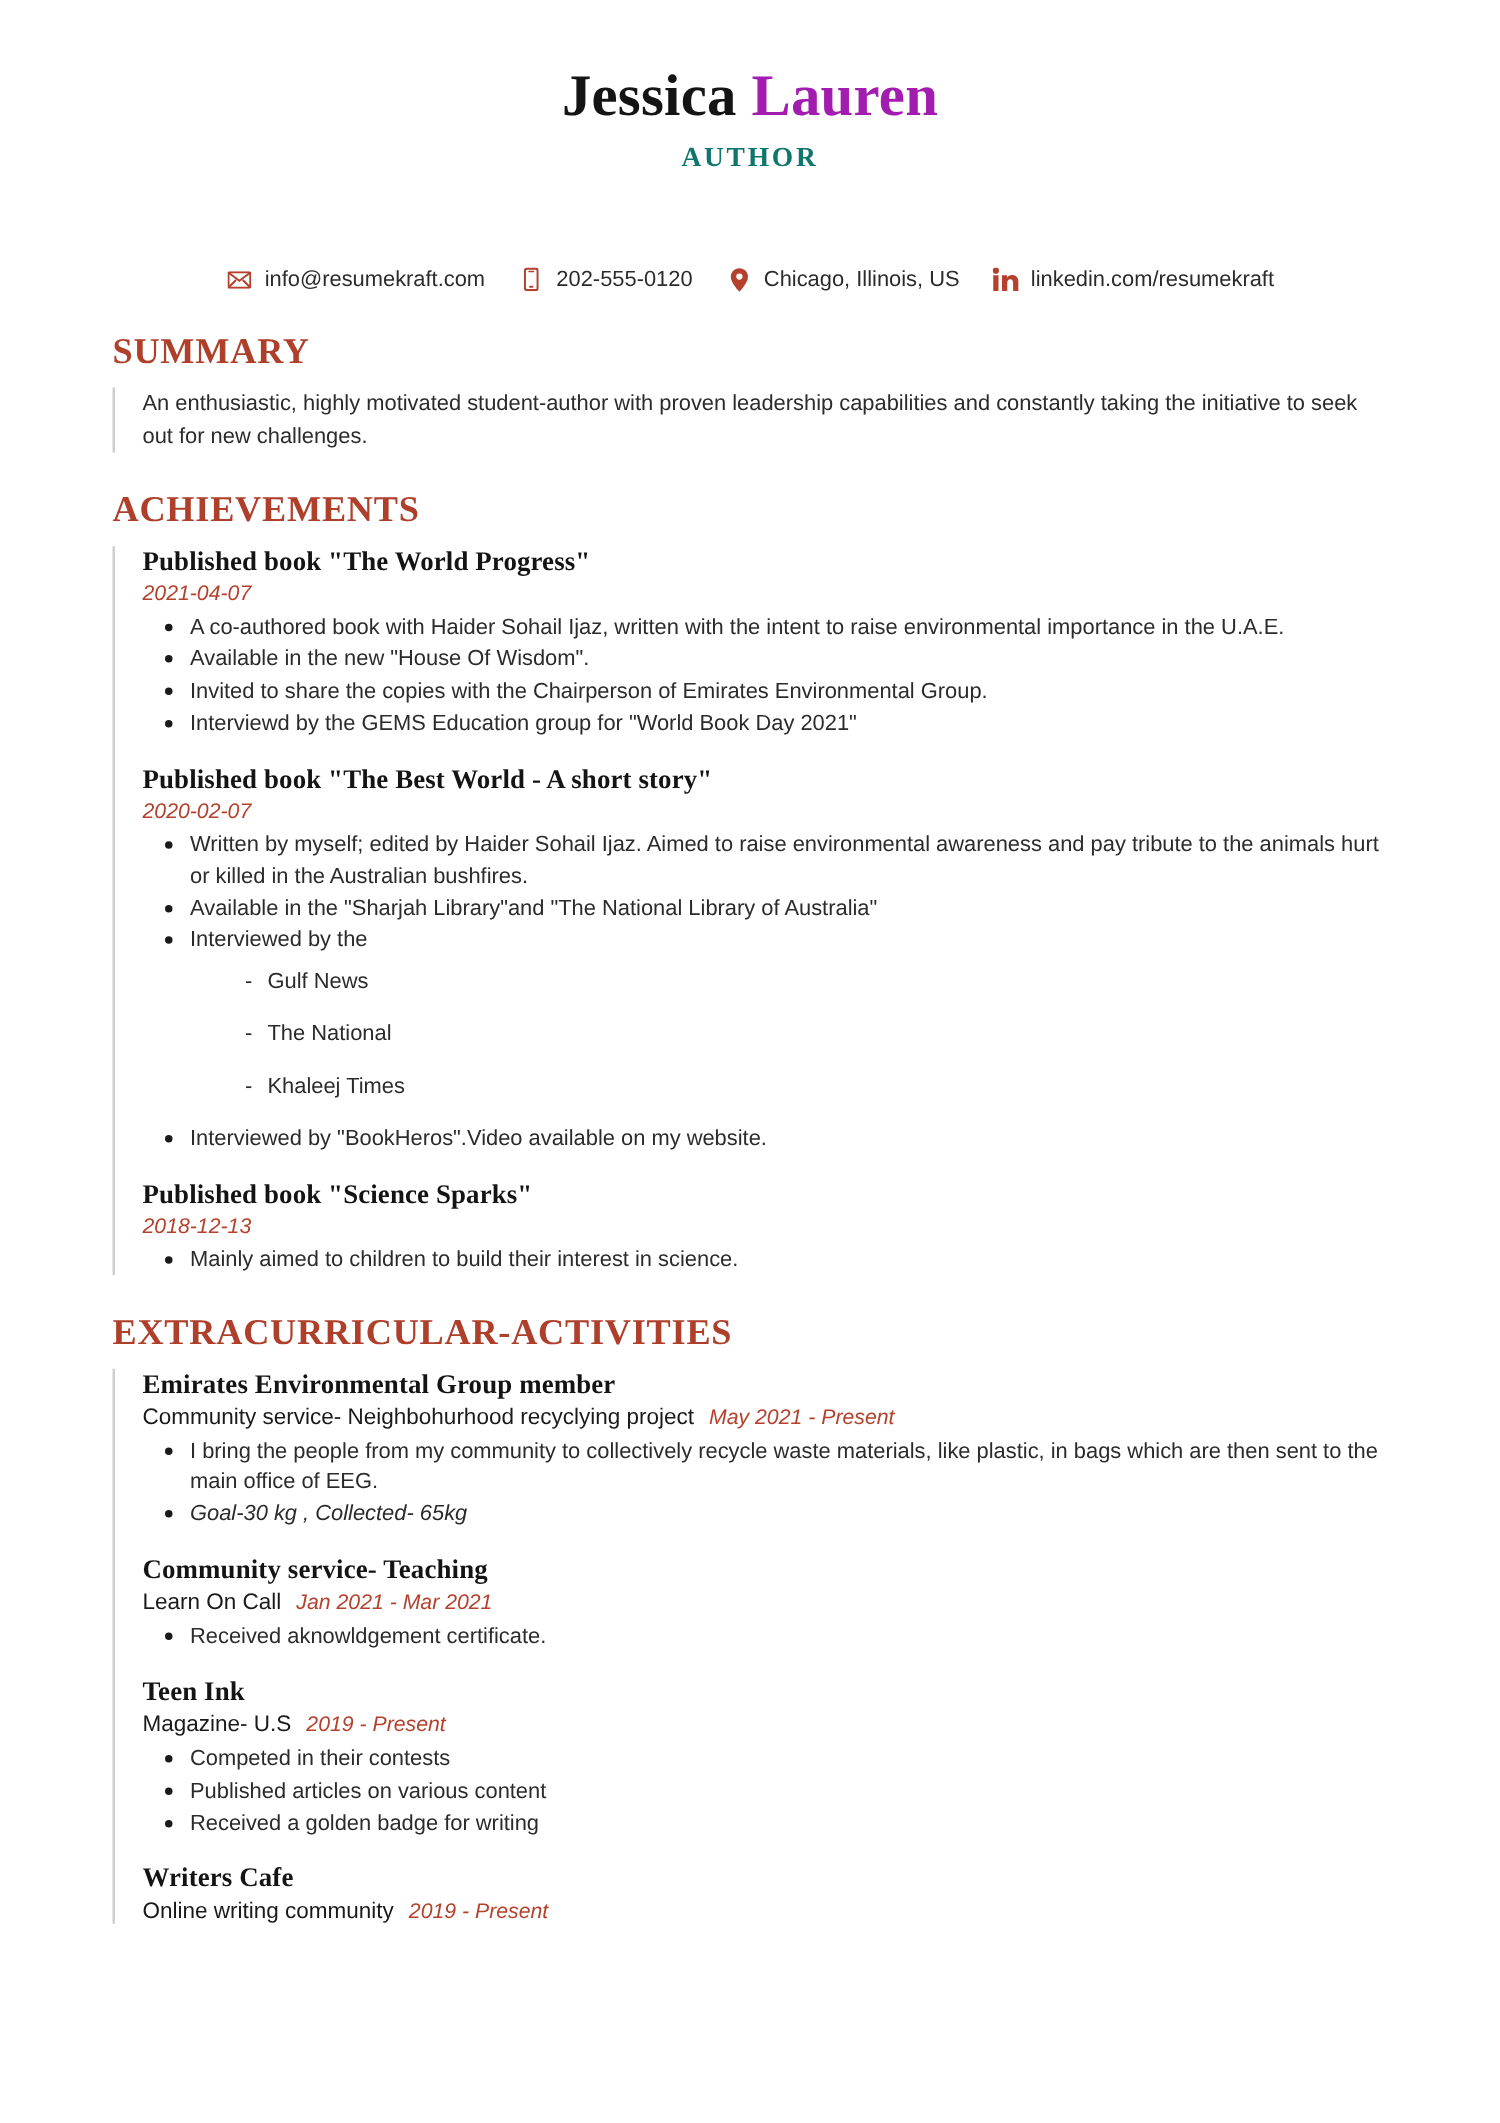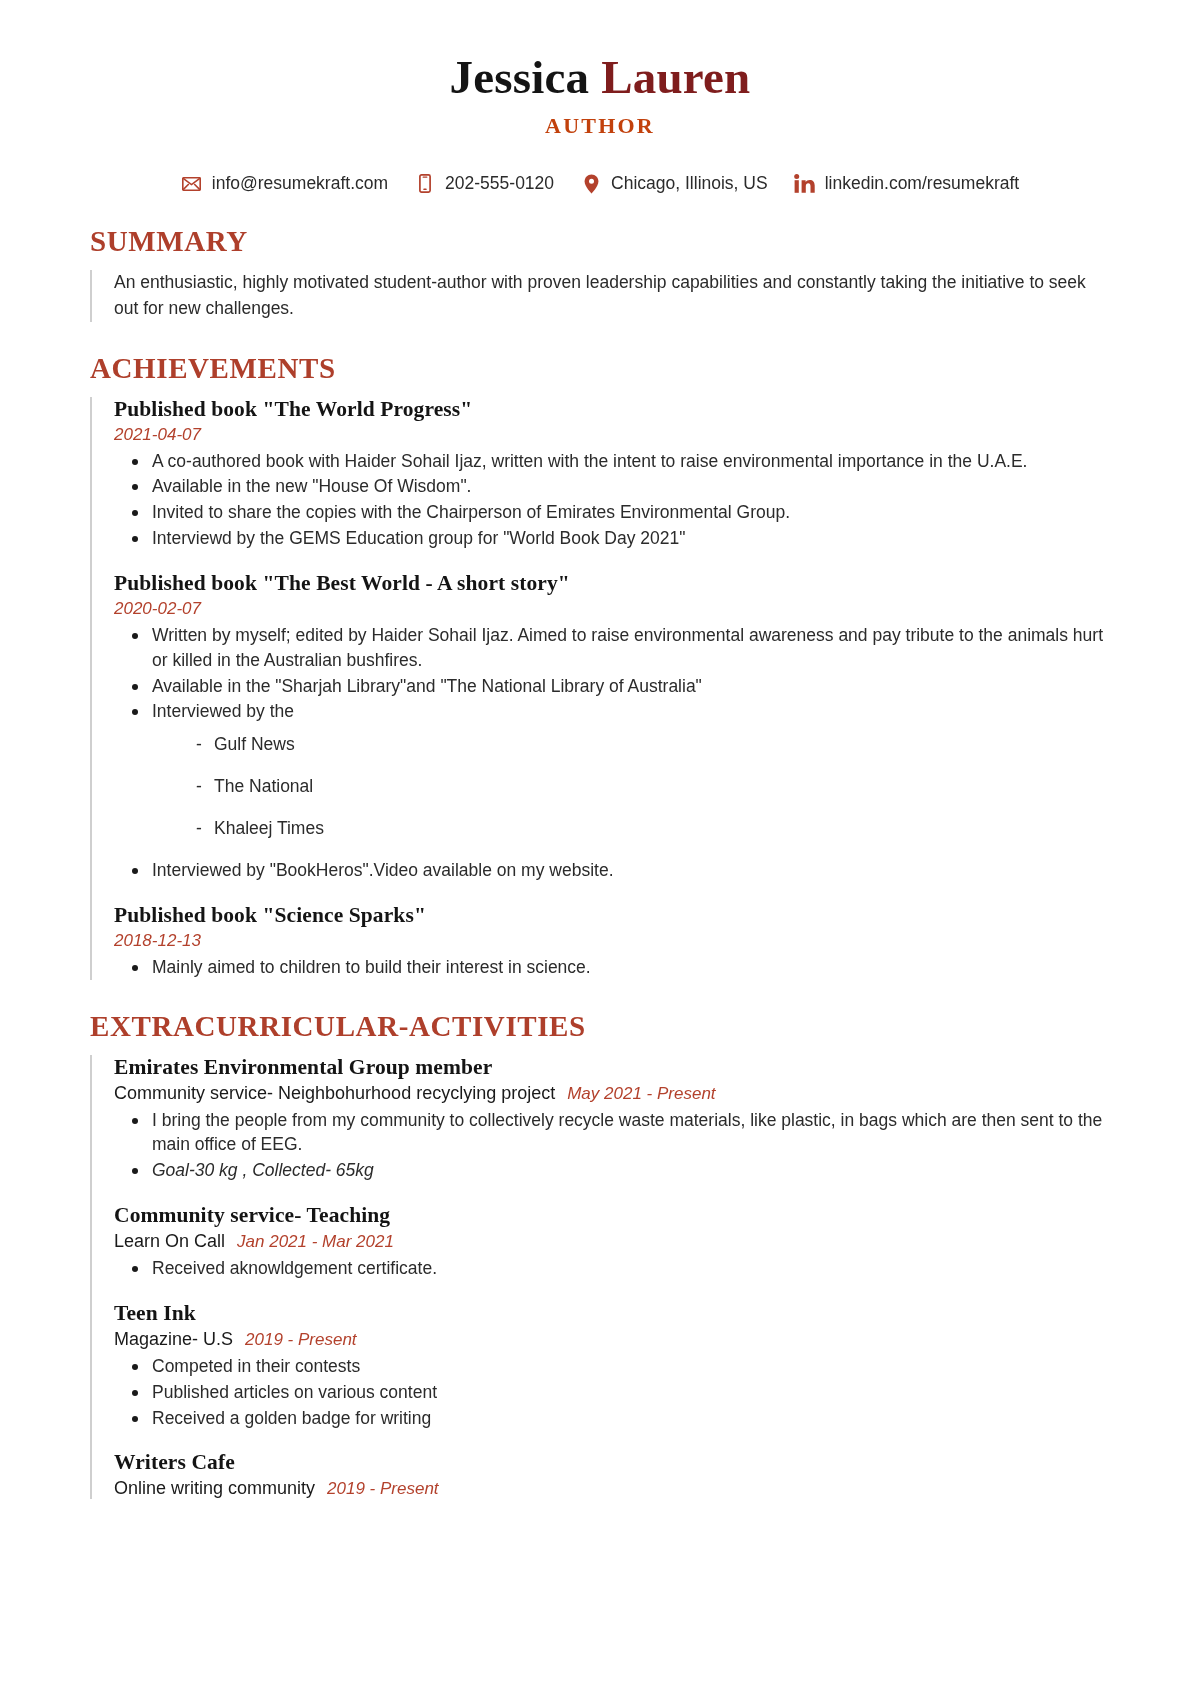--- a/index.html
+++ b/index.html
@@ -27,45 +27,46 @@
   .header { text-align: center; }
   .name {
     font-family: "Liberation Serif", serif;
     font-weight: bold;
     font-size: 47px;
     letter-spacing: 0.2px;
     line-height: 1.08;
     margin: 0;
   }
   .name .first { color: #141414; }
-  .name .last  { color: #7f1d1d; }
+  .name .last  { color: #a21caf; }
   .role {
     font-family: "Liberation Serif", serif;
     font-size: 22px;
     font-weight: bold;
     letter-spacing: 2.2px;
-    color: #c2410c;
+    color: #0f766e;
     margin-top: 10px;
   }
 
   .contact-row {
     margin-top: 34px;
     display: flex;
     justify-content: center;
     align-items: center;
     flex-wrap: nowrap;
     gap: 0px;
   }
   .contact-item {
     display: flex;
     align-items: center;
     font-size: 17.5px;
     color: #2b2b2b;
     margin-right: 26px;
     white-space: nowrap;
+    margin-top: 40px;
   }
   .contact-item:last-child { margin-right: 0; }
   .contact-item .ico {
     display: inline-flex;
     align-items: center;
     justify-content: center;
     width: 22px;
     height: 22px;
     margin-right: 9px;
     color: #b3412c;

